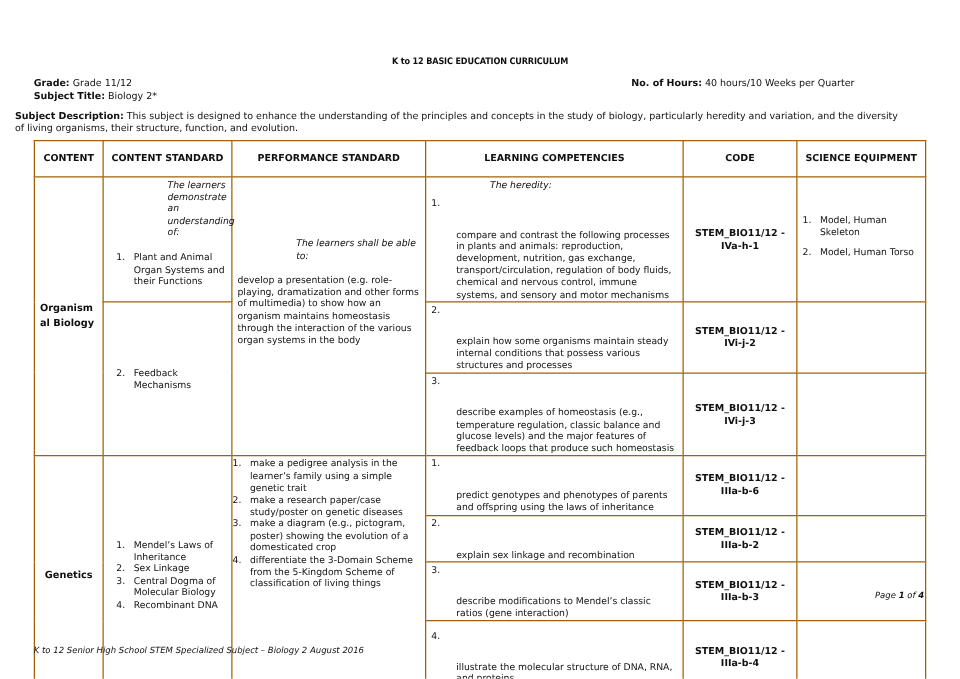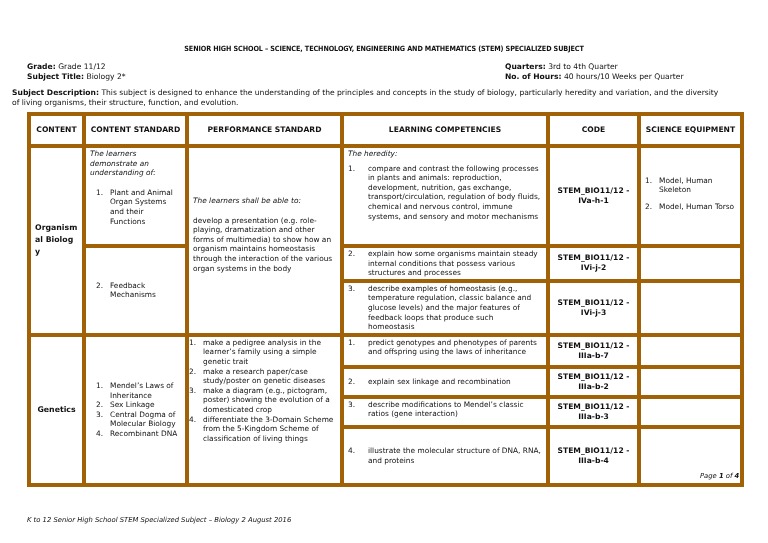--- a/index.html
+++ b/index.html
@@ -7,52 +7,51 @@
          font-family: "DejaVu Sans", sans-serif; color: #111; }
   .title-block { position: absolute; top: 44px; left: 0; width: 768px; text-align: center;
                  font-family: "DejaVu Sans Condensed", "DejaVu Sans", sans-serif; font-weight: bold; font-size: 7.2px; line-height: 10px; letter-spacing: -0.1px; }
   .meta { position: absolute; font-size: 7.6px; line-height: 10px; }
   .meta b { font-weight: bold; }
   .meta-left { left: 27px; top: 62px; }
   .meta-right { left: 505px; top: 62px; }
   .desc { position: absolute; left: 12px; top: 88px; width: 715px; font-size: 7.6px; line-height: 10px; }
   table.cur { position: absolute; left: 27px; top: 112px; width: 713px; border-collapse: collapse;
               table-layout: fixed; font-size: 7.4px; line-height: 9.6px; }
-  table.cur td, table.cur th { border: 4px solid #a16207; vertical-align: top; padding: 1px 4px; }
+  table.cur td, table.cur th { border: 1px solid #a16207; vertical-align: top; padding: 1px 4px; }
   table.cur th { font-weight: bold; text-align: center; vertical-align: middle; font-size: 7.6px; line-height: 10px; height: 26px; }
   .content-cell { font-weight: bold; vertical-align: middle !important; font-size: 7.8px; line-height: 12px; }
   .center-mid { text-align: center; vertical-align: middle !important; font-weight: bold; font-size: 7.6px; line-height: 10px; }
-  .ital { font-style: italic; }
+  .ital { font-style: italic; margin-left: 47px; }
   .num-list { display: flex; }
   .num-list .n { width: 20px; flex-shrink: 0; }
-  .num-list .t { flex: 1; }
+  .num-list .t { flex: 1; margin-top: 25px; }
   .std-item { display: flex; margin-left: 6px; }
   .std-item .n { width: 14px; flex-shrink: 0; }
   .perf-item { display: flex; }
   .perf-item .n { width: 14px; flex-shrink: 0; margin-left: -4px; }
   .equip-item { display: flex; margin-top: 2px; margin-bottom: 7px; }
   .equip-item .n { width: 14px; flex-shrink: 0; }
   .footer { position: absolute; left: 27px; top: 492px; font-size: 6.8px; line-height: 9px; }
   .footer .f1 { font-style: italic; margin-top: 24px; }
   .page-no { position: absolute; right: 268px; top: 472px; font-size: 6.8px; font-style: italic; }
   .page-no b { font-weight: bold; }
 </style>
 </head>
 <body>
 
 <div class="title-block">
-  <div>SENIOR HIGH SCHOOL – SCIENCE, TECHNOLOGY, ENGINEERING AND MATHEMATICS (STEM) SPECIALIZED SUBJECT</div>
+  <div>K to 12 BASIC EDUCATION CURRICULUM</div>
 </div>
 
 <div class="meta meta-left">
   <div><b>Grade:</b><span> Grade 11/12</span></div>
   <div><b>Subject Title:</b><span> Biology 2*</span></div>
 </div>
 <div class="meta meta-right">
-  <div><b>Quarters:</b><span> 3rd to 4th Quarter</span></div>
   <div><b>No. of Hours:</b><span> 40 hours/10 Weeks per Quarter</span></div>
 </div>
 
 <div class="desc">
   <b>Subject Description:</b><span>  This subject is designed to enhance the understanding of the principles and concepts in the study of biology, particularly heredity and variation, and the diversity of living organisms, their structure, function, and evolution.</span>
 </div>
 
 <table class="cur">
   <colgroup>
     <col style="width:55px">
@@ -168,21 +167,21 @@
             <span class="n">4.</span>
             <span>differentiate the 3-Domain Scheme from the 5-Kingdom Scheme of classification of living things</span>
           </div>
     </td>
     <td>
       <div class="num-list">
             <span class="n">1.</span>
             <span class="t">predict genotypes and phenotypes of parents and offspring using the laws of inheritance</span>
           </div>
     </td>
-    <td class="center-mid">STEM_BIO11/12 -IIIa-b-7</td>
+    <td class="center-mid">STEM_BIO11/12 -IIIa-b-6</td>
     <td></td>
   </tr>
   <tr style="height:30px">
     <td style="vertical-align:middle;">
       <div class="num-list">
             <span class="n">2.</span>
             <span class="t">explain sex linkage and recombination</span>
           </div>
     </td>
     <td class="center-mid">STEM_BIO11/12 -IIIa-b-2</td>

